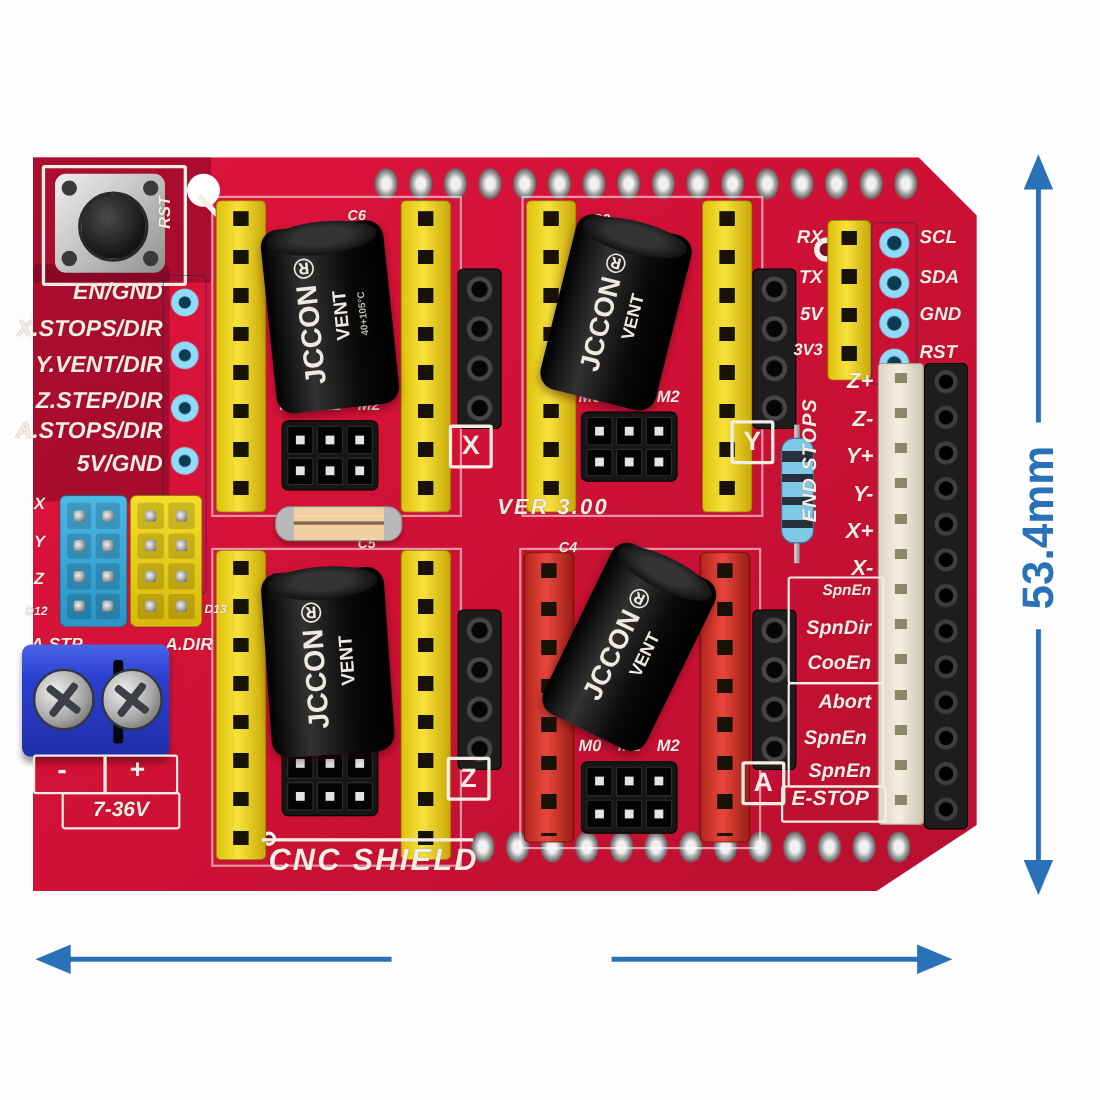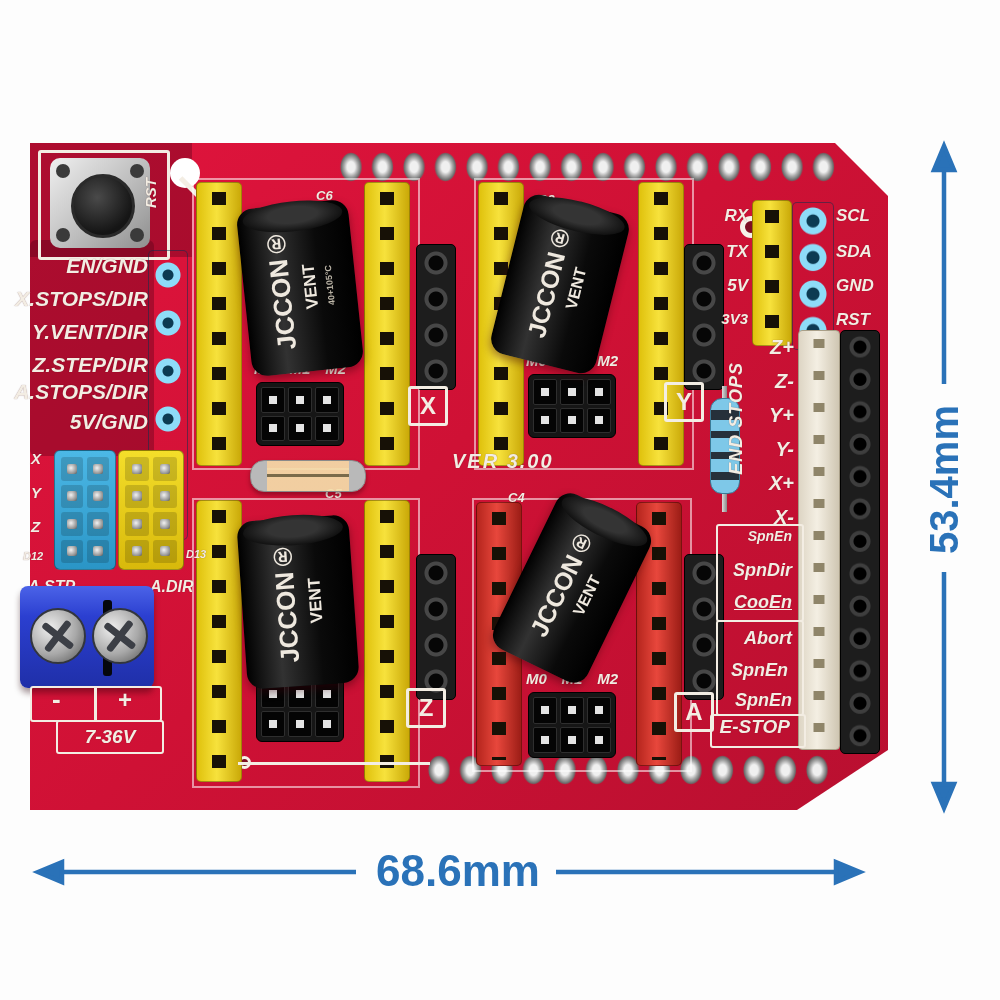--- a/index.html
+++ b/index.html
@@ -85,21 +85,20 @@
       <line x1="60" y1="872" x2="356" y2="872"></line>
       <line x1="556" y1="872" x2="838" y2="872"></line>
       <polygon points="38,872 62,862 62,882"></polygon>
       <polygon points="860,872 836,862 836,882"></polygon>
       <line x1="944" y1="168" x2="944" y2="384"></line>
       <line x1="944" y1="572" x2="944" y2="786"></line>
       <polygon points="944,146 934,170 954,170"></polygon>
       <polygon points="944,808 934,784 954,784"></polygon>
     </g>
   </svg>
-  <div class="abs dim" style="left:360px;top:846px;width:196px;text-align:center;font-size:44px;">68.6mm</div>
   <div class="abs" style="left:884px;top:386px;width:120px;height:186px;display:flex;align-items:center;justify-content:center;">
     <span class="dim" style="transform:rotate(-90deg);font-size:40px;">53.4mm</span>
   </div>
 
   <div class="pcb"></div>
   <div class="shade" style="left:30px;top:143px;width:162px;height:114px;border-radius:0;"></div>
   <div class="shade" style="left:30px;top:240px;width:124px;height:216px;"></div>
 
   <div class="hole" style="left:170px;top:158px;width:30px;height:30px;"></div>
   <div class="ring" style="left:740px;top:216px;width:12px;height:12px;"></div>
@@ -320,21 +319,22 @@
   <div class="whhdr" style="left:798px;top:330px;width:40px;height:418px;"></div>
   <div class="blkhdr" style="left:840px;top:330px;width:38px;height:422px;
        background-image:radial-gradient(circle at 50% 16px,#000 6px,#3e3e3e 7px 10px,rgba(0,0,0,0) 11px);
        background-size:100% 32.4px;"></div>
 
   <div class="box" style="left:716px;top:524px;width:84px;height:94px;border-width:2.5px;"></div>
   <div class="box" style="left:716px;top:620px;width:84px;height:92px;border-width:2.5px;"></div>
   <div class="box" style="left:710px;top:714px;width:92px;height:30px;border-width:2.5px;"></div>
   <div class="t ra" style="right:208px;top:528px;font-size:14px;">SpnEn</div>
   <div class="t ra" style="right:208px;top:560px;font-size:18px;">SpnDir</div>
-  <div class="t ra" style="right:208px;top:592px;font-size:18px;text-decoration:underline;">CooEn</div>
+  <div class="t ra" style="right:208px;top:592px;font-size:18px;">CooEn</div>
   <div class="t ra" style="right:208px;top:628px;font-size:18px;">Abort</div>
   <div class="t ra" style="right:212px;top:660px;font-size:18px;">SpnEn</div>
   <div class="t ra" style="right:208px;top:690px;font-size:18px;">SpnEn</div>
   <div class="t ra" style="right:210px;top:716px;font-size:19px;">E-STOP</div>
 
   <div class="line" style="left:238px;top:762px;width:192px;height:3px;"></div>
+  <div class="t" style="left:244px;top:766px;font-size:28px;letter-spacing:2px;">CNC SHIELD</div>
 
 </div>
 
 </body></html>

